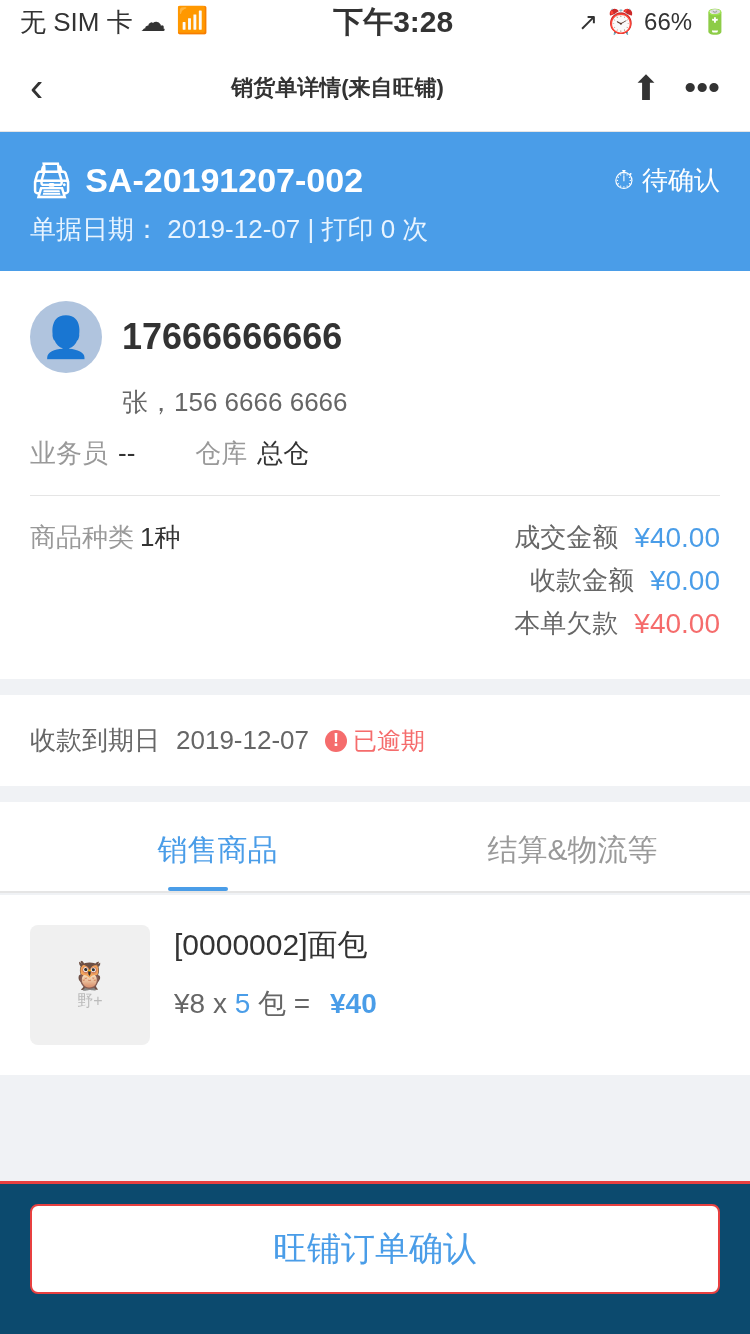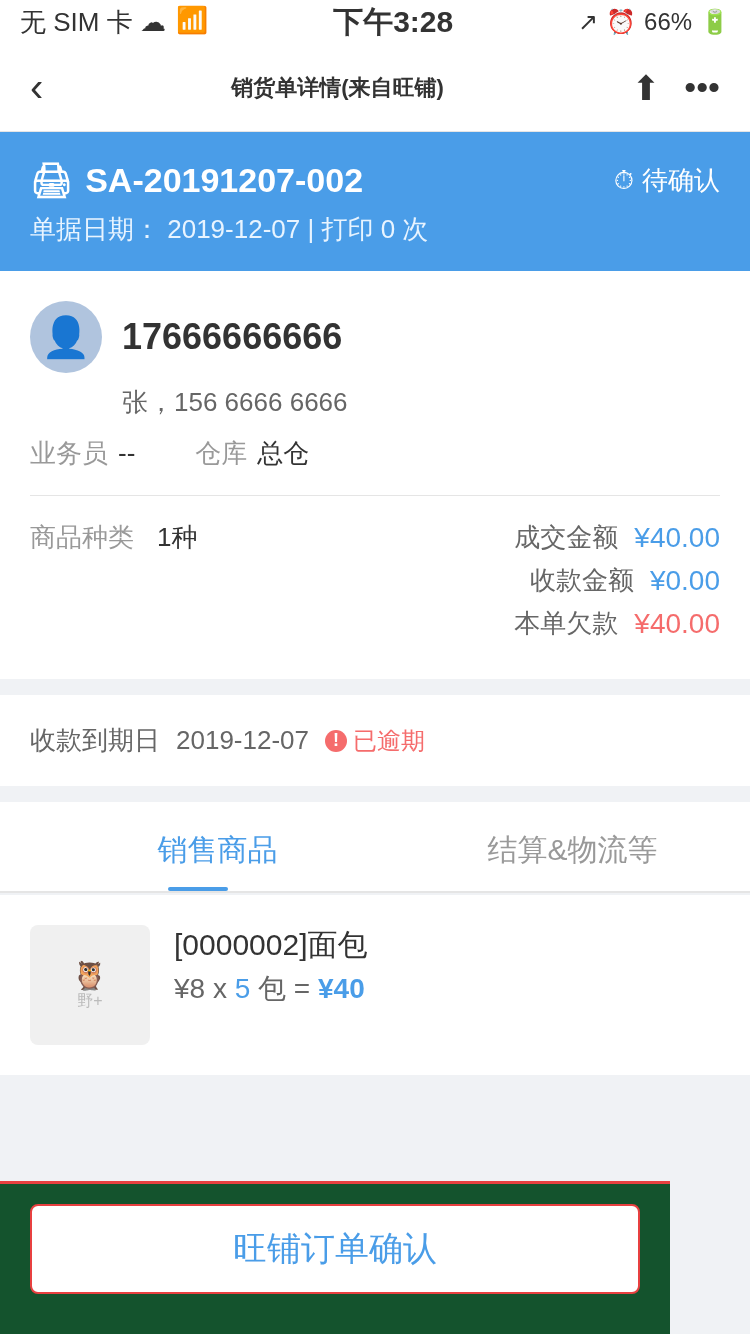--- a/index.html
+++ b/index.html
@@ -144,21 +144,21 @@
       background: #e5e5e5;
       margin: 24px 0;
     }
 
     .summary-row {
       display: flex;
       justify-content: space-between;
       align-items: flex-start;
     }
     .summary-left { font-size: 26px; color: #666; }
-    .summary-type { display: flex; gap: 23px; align-items: center; }
+    .summary-type { display: flex; gap: 6px; align-items: center; }
     .summary-type-label { color: #999; }
     .summary-type-value { color: #333; }
 
     .summary-right { text-align: right; }
     .amount-row {
       display: flex;
       justify-content: flex-end;
       align-items: center;
       gap: 16px;
       margin-bottom: 8px;
@@ -255,42 +255,42 @@
     .owl-logo {
       font-size: 28px;
       color: #999;
       line-height: 1.1;
       text-align: center;
     }
     .product-info { flex: 1; }
     .product-name {
       font-size: 30px;
       color: #333;
-      margin-bottom: 4px;
+      margin-bottom: 19px;
     }
     .product-calc {
       font-size: 28px;
       color: #666;
     }
     .product-calc .qty { color: #4a9de8; }
-    .product-calc .total { color: #4a9de8; font-weight: 600; }
+    .product-calc .total { color: #4a9de8; font-weight: 600; margin-left: 12px; }
 
     
     .content-area {
       min-height: 300px;
       background: #f0f2f5;
     }
 
     
     .bottom-bar {
       position: fixed;
       bottom: 0;
       left: 0;
-      width: 670px;
-      background: #14532d;
+      width: 750px;
+      background: #0c4a6e;
       padding: 20px 30px 40px;
       border-top: 3px solid #e84040;
     }
     .confirm-btn {
       width: 100%;
       height: 90px;
       background: #fff;
       border: 2px solid #e84040;
       border-radius: 8px;
       font-size: 34px;

